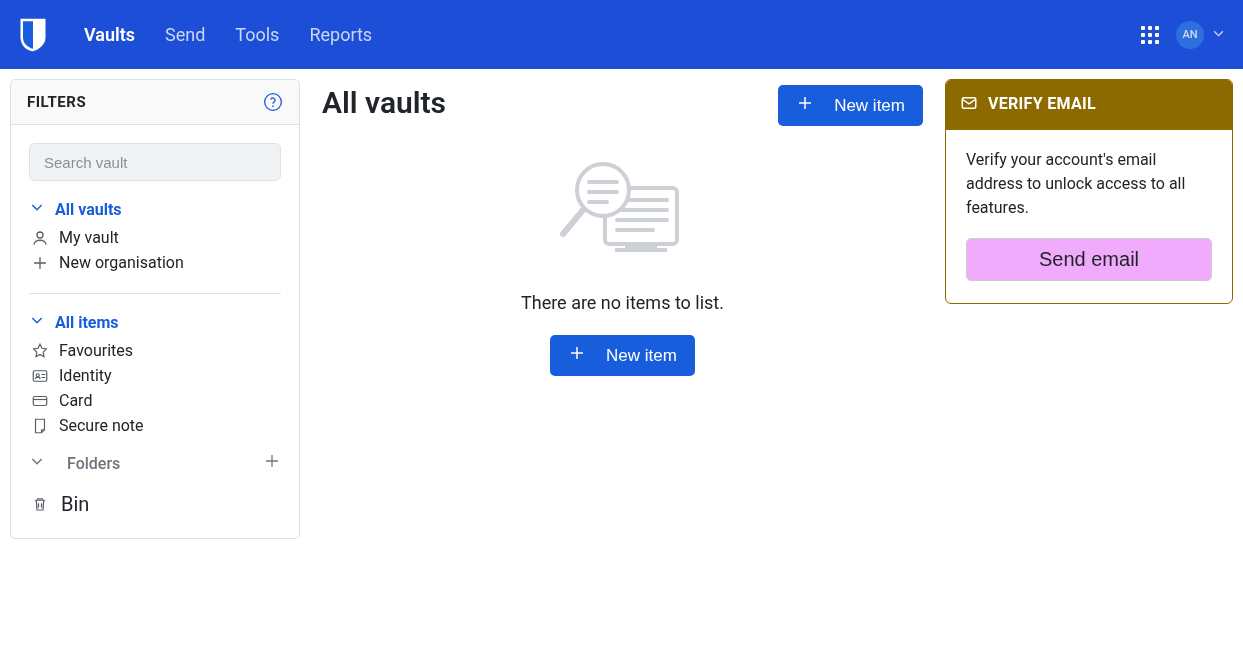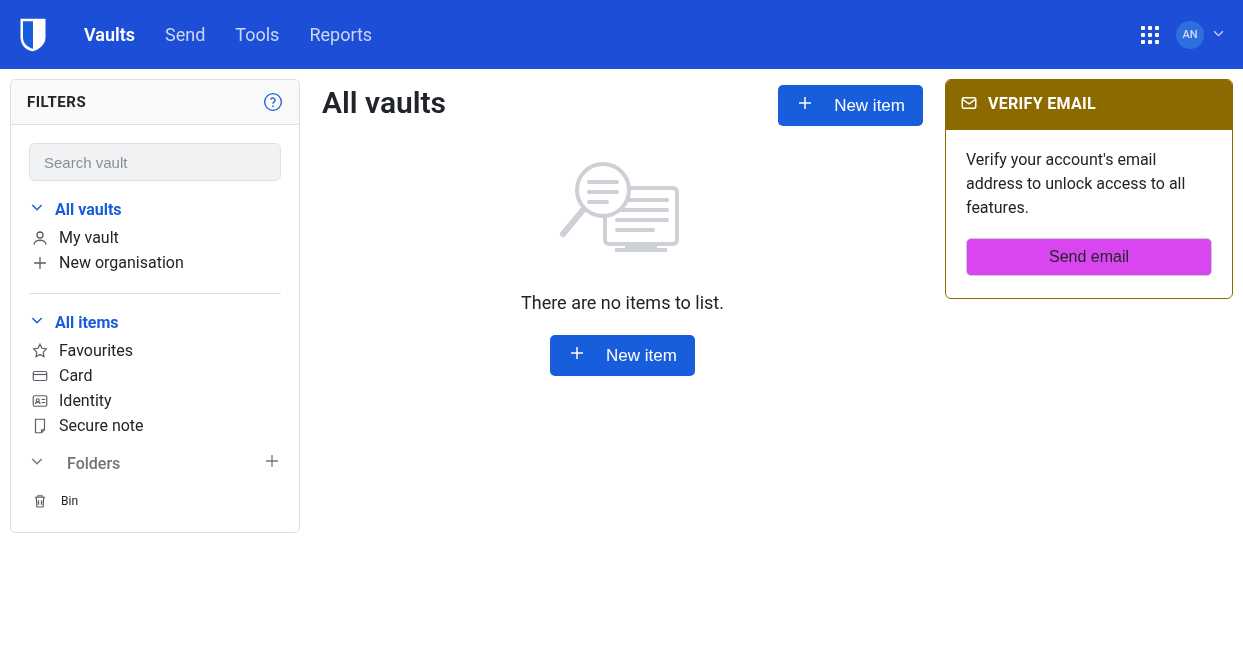--- a/index.html
+++ b/index.html
@@ -162,21 +162,21 @@
       flex-shrink: 0;
       display: flex;
       align-items: center;
       justify-content: center;
     }
     .bin-row {
       display: flex;
       align-items: center;
       gap: 12px;
       color: #212529;
-      font-size: 12px;
+      font-size: 20px;
       margin-top: 18px;
       padding-left: 2px;
       cursor: pointer;
     }
 
     
     .main {
       flex: 1;
       padding-top: 6px;
       min-width: 0;
@@ -239,25 +239,25 @@
     }
     .callout-body {
       padding: 18px 20px 22px 20px;
       color: #212529;
       font-size: 16px;
       line-height: 1.5;
     }
     .btn-outline {
       margin-top: 18px;
       width: 100%;
-      background: #d946ef;
+      background: #f0abfc;
       border: 1px solid #c9cdd2;
       color: #212529;
       border-radius: 5px;
-      font-size: 16px;
+      font-size: 20px;
       padding: 9px 16px;
       cursor: pointer;
     }
   </style>
 </head>
 <body>
 
 <div class="topbar">
   <span class="logo">
     <svg viewBox="0 0 24 28" width="30" height="36" fill="none">
@@ -355,35 +355,35 @@
           <span class="filter-icon">
             <svg viewBox="0 0 24 24" width="18" height="18" fill="none" stroke="currentColor" stroke-width="1.6">
                 <path d="M12 3l2.6 5.4 6 .9-4.3 4.2 1 6-5.3-2.8L6.7 19.5l1-6L3.4 9.3l6-.9L12 3z"></path>
               </svg>
           </span>
           <span>Favourites</span>
         </div>
         <div class="filter-item">
           <span class="filter-icon">
             <svg viewBox="0 0 24 24" width="18" height="18" fill="none" stroke="currentColor" stroke-width="1.6">
-                <rect x="3" y="6" width="18" height="12" rx="2"></rect>
-                <path d="M3 10h18"></path>
-              </svg>
-          </span>
-          <span>Card</span>
-        </div>
-        <div class="filter-item">
-          <span class="filter-icon">
-            <svg viewBox="0 0 24 24" width="18" height="18" fill="none" stroke="currentColor" stroke-width="1.6">
                 <rect x="3" y="5" width="18" height="14" rx="2"></rect>
                 <circle cx="9" cy="11" r="2"></circle>
                 <path d="M6 16c0-1.6 1.5-2.5 3-2.5s3 .9 3 2.5M14 10h5M14 14h5"></path>
               </svg>
           </span>
           <span>Identity</span>
+        </div>
+        <div class="filter-item">
+          <span class="filter-icon">
+            <svg viewBox="0 0 24 24" width="18" height="18" fill="none" stroke="currentColor" stroke-width="1.6">
+                <rect x="3" y="6" width="18" height="12" rx="2"></rect>
+                <path d="M3 10h18"></path>
+              </svg>
+          </span>
+          <span>Card</span>
         </div>
         <div class="filter-item">
           <span class="filter-icon">
             <svg viewBox="0 0 24 24" width="18" height="18" fill="none" stroke="currentColor" stroke-width="1.6">
                 <path d="M6 3h12v14l-4 4H6V3z"></path>
                 <path d="M14 21v-4h4"></path>
               </svg>
           </span>
           <span>Secure note</span>
         </div>

